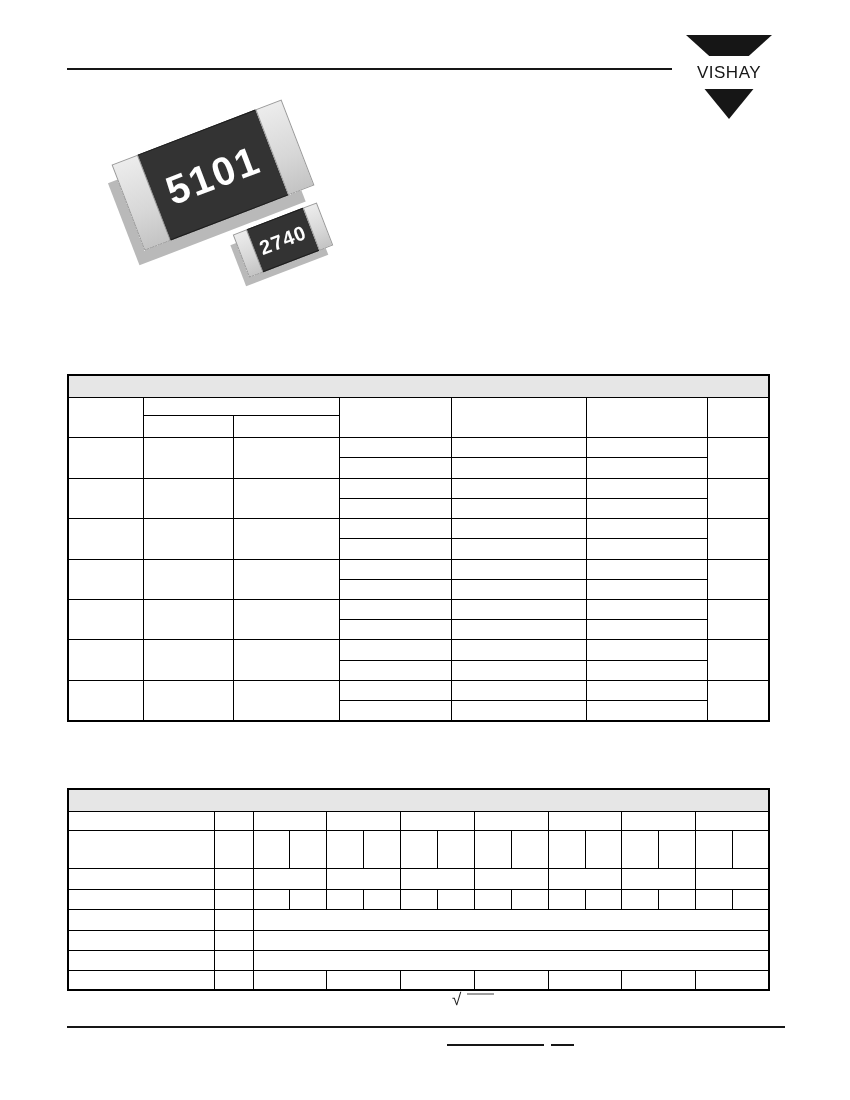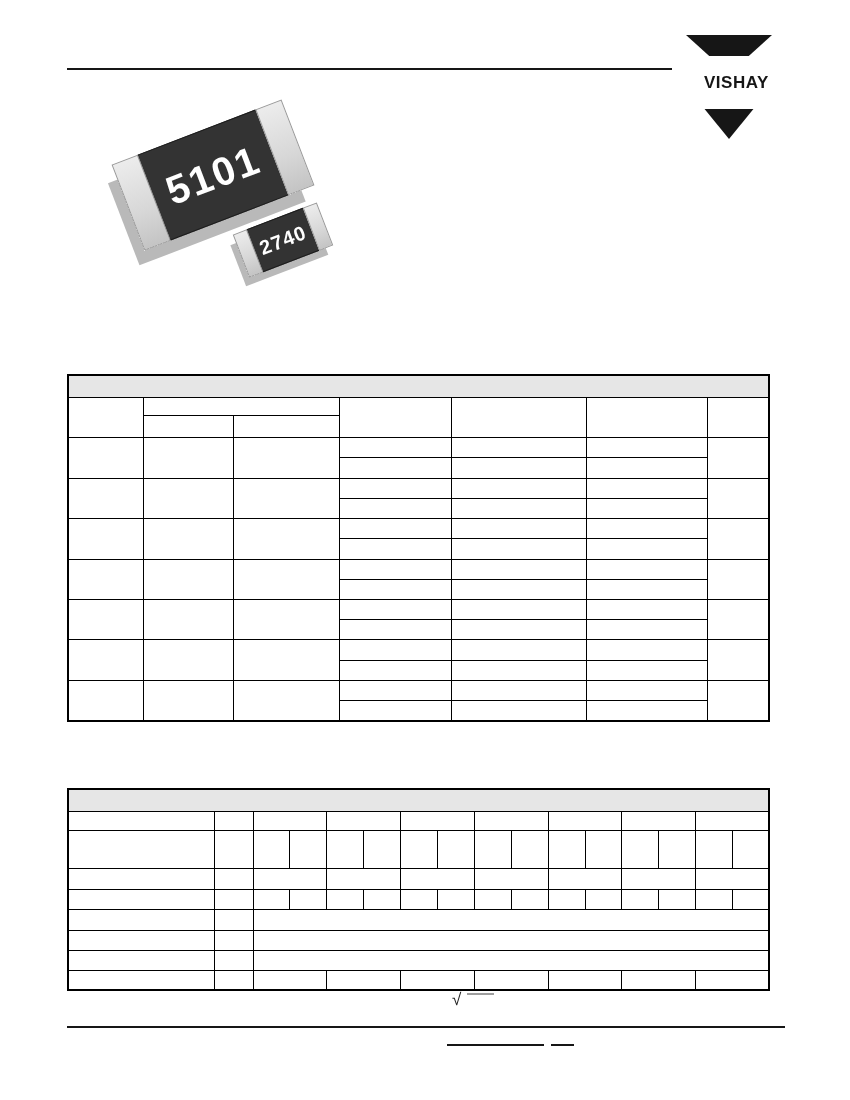--- a/index.html
+++ b/index.html
@@ -8,22 +8,22 @@
     background:#ffffff; font-family:"Liberation Sans", sans-serif;
     overflow:hidden;
   }
 
   
   .top-rule { position:absolute; left:67px; top:68px; width:605px; height:0;
               border-top:2px solid #161616; }
   .logo { position:absolute; left:686px; top:35px; width:86px; text-align:center; }
   .logo-tri-top { width:86px; height:21px; background:#161616;
                   clip-path:polygon(0 0,100% 0,73% 100%,27% 100%); }
-  .logo-word { font-weight:bold; font-size:17px; letter-spacing:.5px;
-               color:#161616; line-height:17px; margin:18px; }
+  .logo-word { font-weight:normal; font-size:17px; letter-spacing:.5px;
+               color:#161616; line-height:17px; margin:8px; }
   .logo-tri-bot { width:52px; height:30px; margin:0 auto; background:#161616;
                   clip-path:polygon(3% 0,97% 0,50% 100%); }
 
   
   .photo { position:absolute; left:100px; top:105px; width:260px; height:200px; }
   .res { position:absolute; display:flex; }
   .res .cap  { background:linear-gradient(180deg,#ececec 0%,#d7d7d7 60%,#c4c4c4 100%);
                border:1px solid #9a9a9a; }
   .res .bodyseg { flex:1; background:#333333; display:flex; align-items:center;
                justify-content:center; border-top:1px solid #1c1c1c; border-bottom:1px solid #1c1c1c; }

